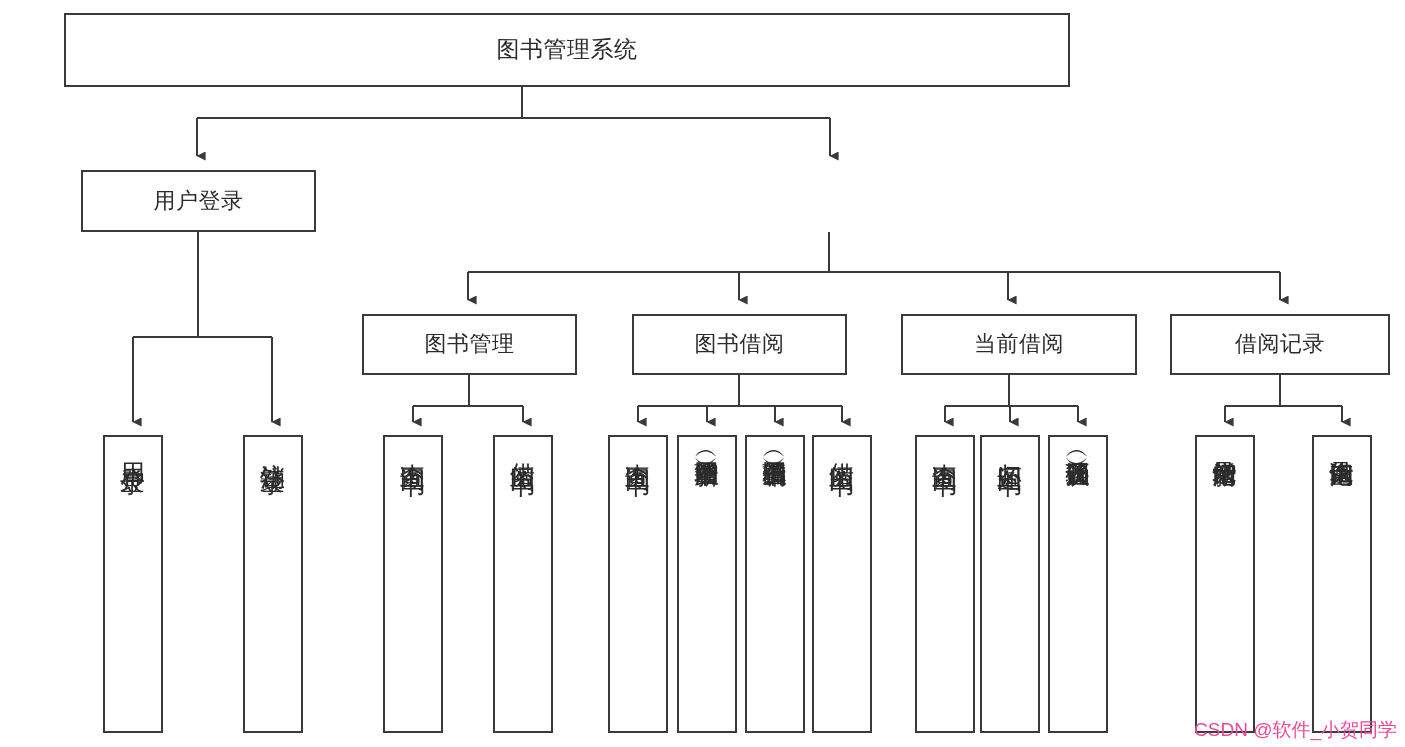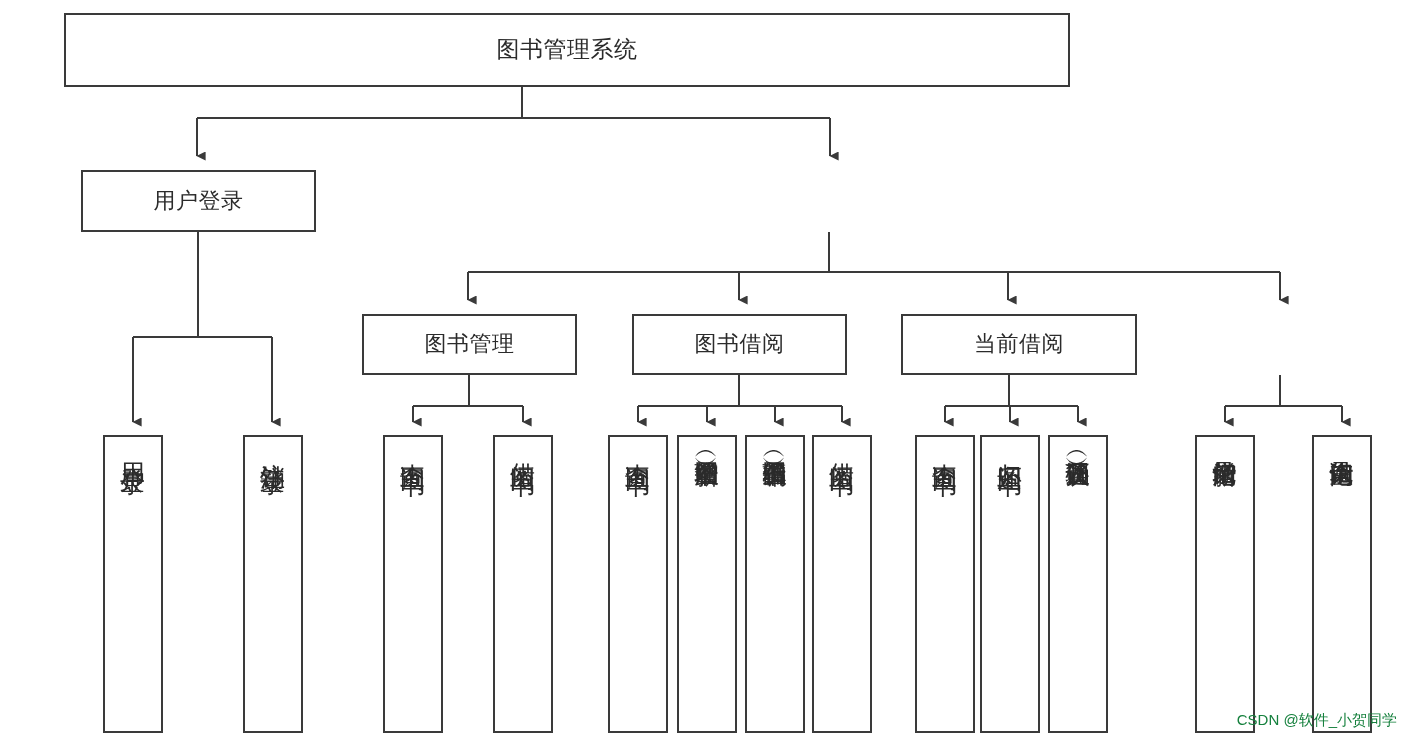--- a/index.html
+++ b/index.html
@@ -67,23 +67,23 @@
     letter-spacing: 3px;
   }
   .node.v.tight .node-label {
     font-size: 24px;
     letter-spacing: 0px;
     line-height: 1.05;
   }
   #watermark {
     position: absolute;
     right: 8px;
-    bottom: 17px;
-    font-size: 15px;
-    color: #15803d;
+    bottom: 4px;
+    font-size: 19px;
+    color: #ec4899;
     white-space: nowrap;
     font-family: "Liberation Sans", "DejaVu Sans", sans-serif;
   }
 </style>
 </head>
 <body>
 
 <div id="diagram-canvas">
 
   <svg id="edge-layer" viewBox="0 0 1405 747" width="1405" height="747" xmlns="http://www.w3.org/2000/svg">
@@ -153,20 +153,23 @@
   </div>
 
   <div class="node h" style="left:632px; top:314px; width:215px; height:61px;align-items:center;">
     <span class="node-label">图书借阅</span>
   </div>
 
   <div class="node h" style="left:901px; top:314px; width:236px; height:61px;">
     <span class="node-label">当前借阅</span>
   </div>
 
+  <div class="node h" style="left:1170px; top:314px; width:220px; height:61px;">
+    <span class="node-label">借阅记录</span>
+  </div>
 
   <div class="node v" style="left:103px; top:435px; width:60px; height:298px;">
     <span class="node-label">用户登录</span>
   </div>
 
   <div class="node v" style="left:243px; top:435px; width:60px; height:298px;">
     <span class="node-label">注销登录</span>
   </div>
 
   <div class="node v" style="left:383px; top:435px; width:60px; height:298px;">

